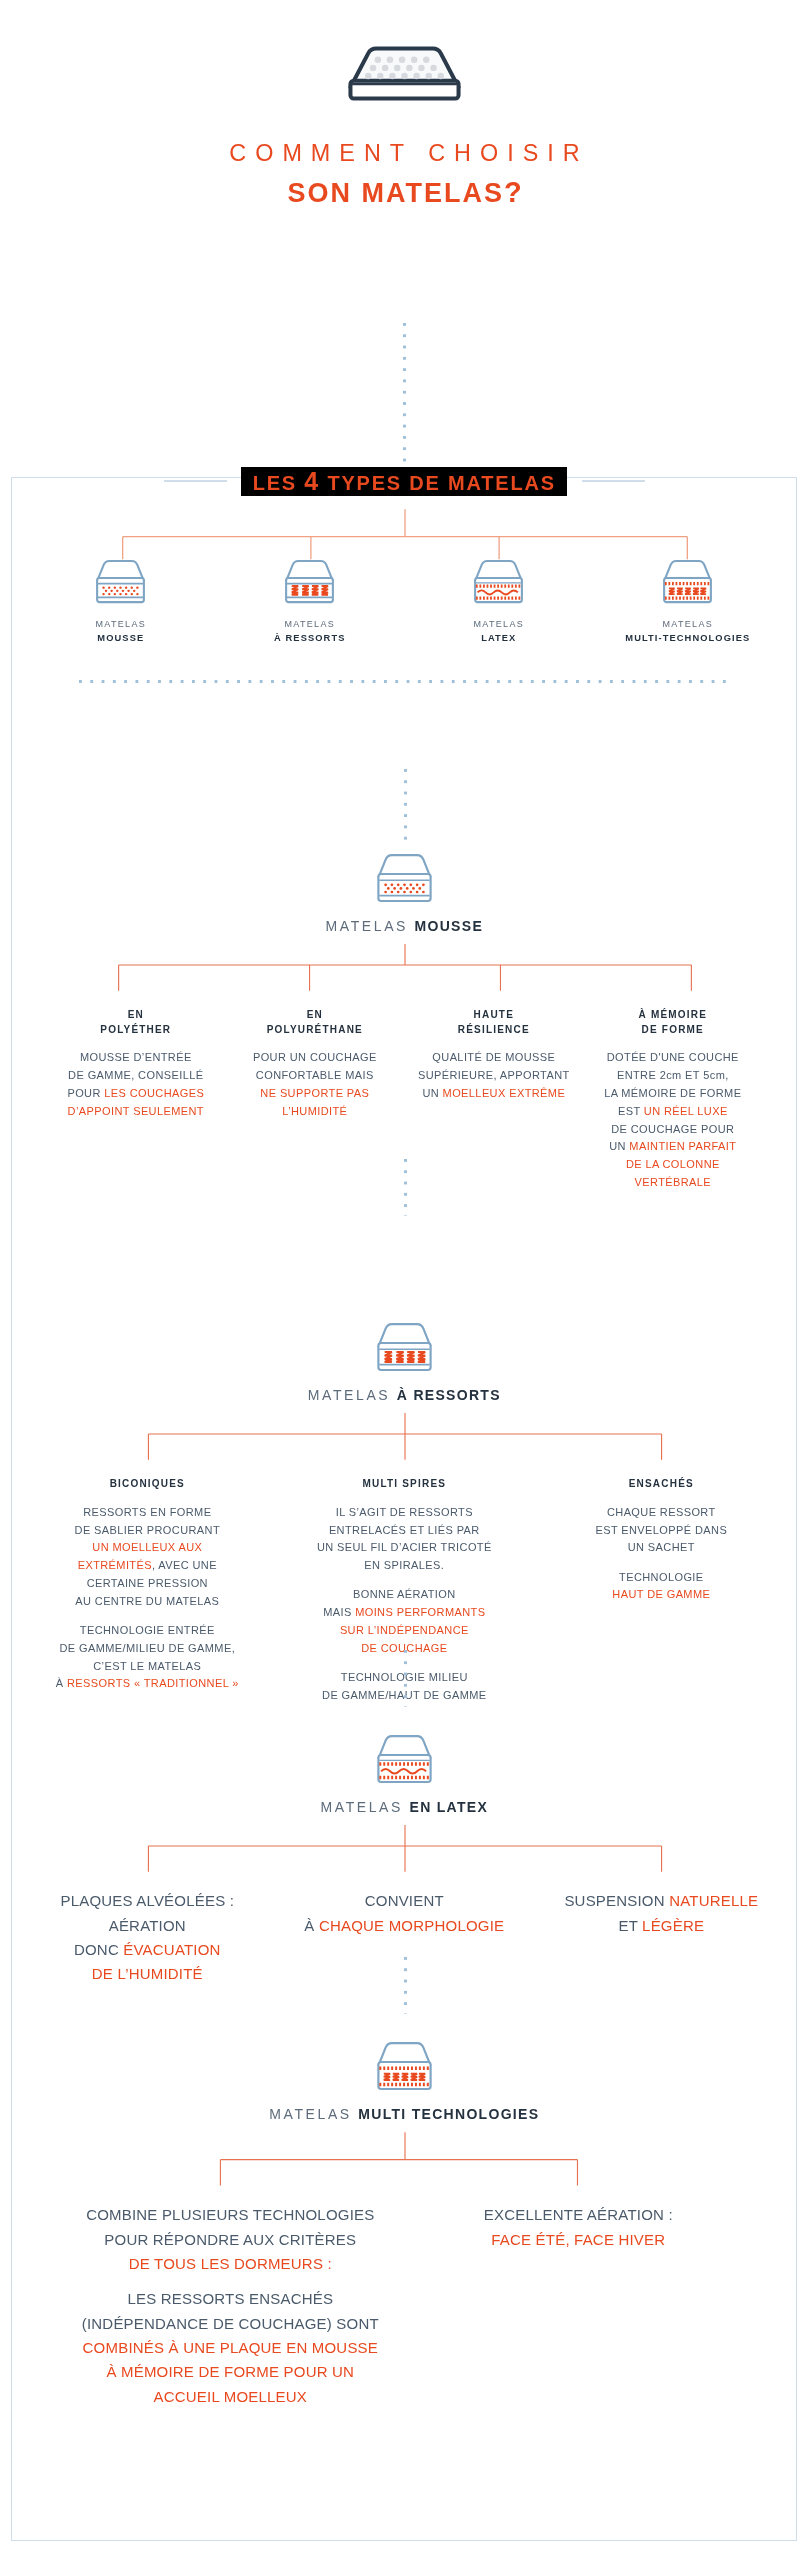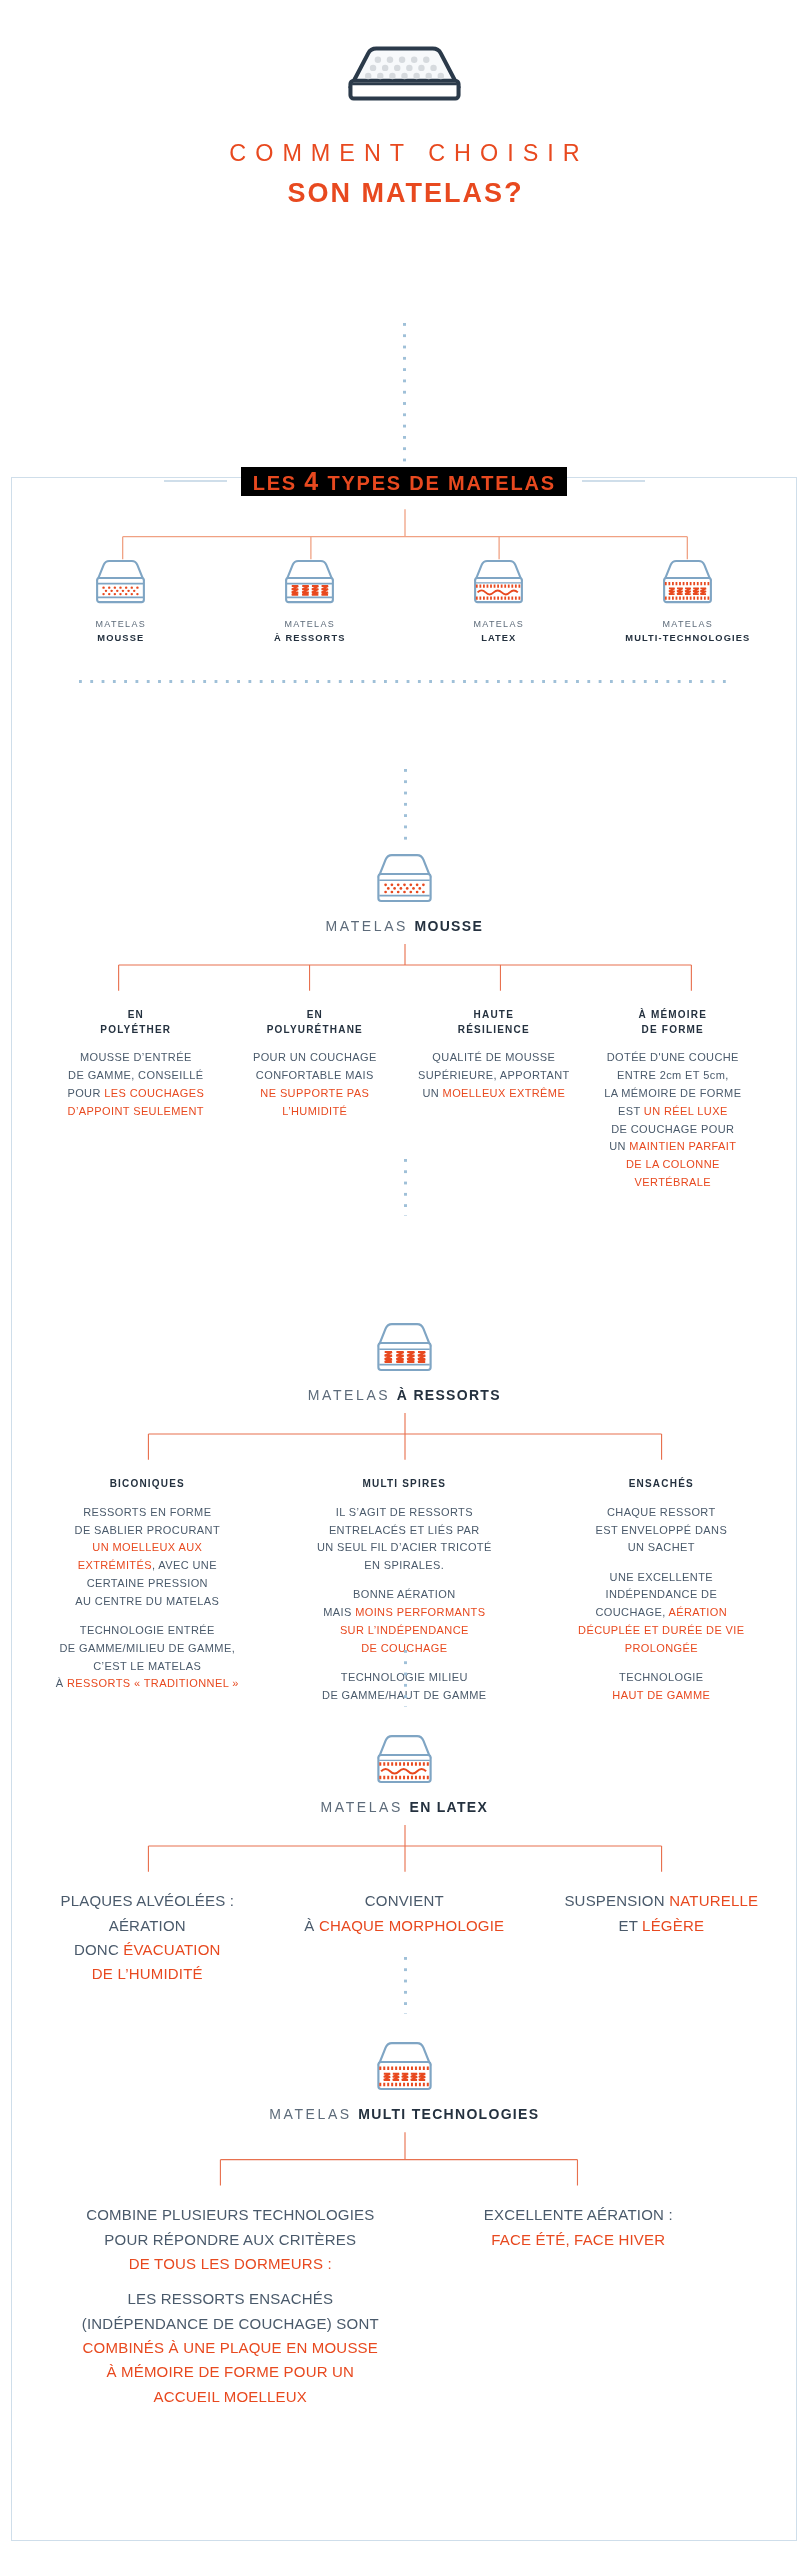--- a/index.html
+++ b/index.html
@@ -384,23 +384,20 @@
           <p>
             TECHNOLOGIE MILIEU<br>DE GAMME/HAUT DE GAMME
           </p>
         </div>
         <div class="col" style="width:257px">
           <h4>ENSACHÉS</h4>
           <p>
             CHAQUE RESSORT<br>EST ENVELOPPÉ DANS<br>UN SACHET
           </p>
           <p>
-            UNE EXCELLENTE<br>INDÉPENDANCE DE<br>COUCHAGE, <span class="or">AÉRATION<br>DÉCUPLÉE ET DURÉE DE VIE<br>PROLONGÉE</span>
-          </p>
-          <p>
             TECHNOLOGIE<br><span class="or">HAUT DE GAMME</span>
           </p>
         </div>
       </div>
 
       <div class="dots" style="position:absolute;left:392px;top:331px;height:57px;"></div>
     </div>
 
     <div class="section" style="top:1253px;">
       <div class="ico-center">

